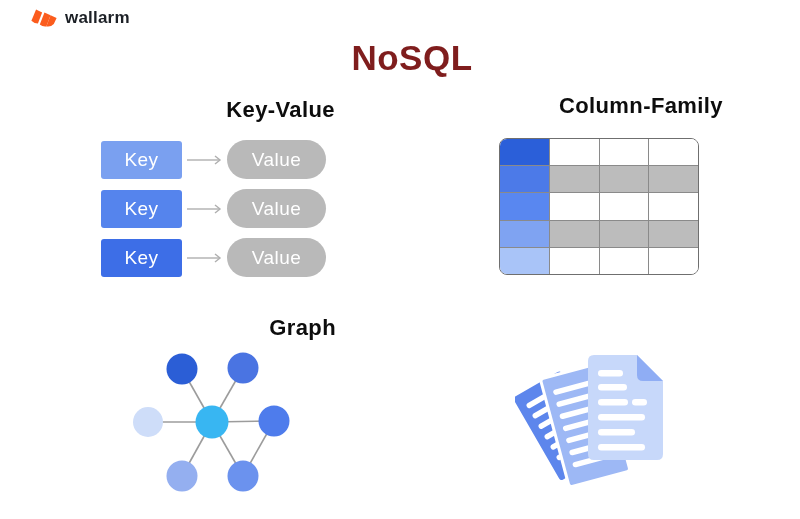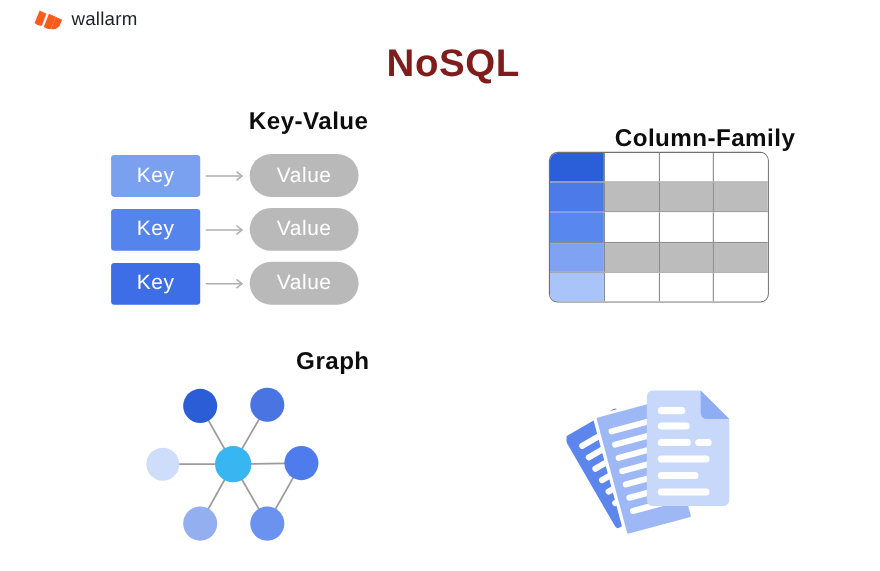--- a/index.html
+++ b/index.html
@@ -3,33 +3,33 @@
 <meta charset="utf-8">
 <style>
   html,body{margin:0;padding:0;background:#ffffff;}
   .canvas{
     position:relative;width:800px;height:519px;background:#ffffff;
     font-family:"Liberation Sans",sans-serif;overflow:hidden;
   }
   
   .logo{position:absolute;left:30px;top:8px;display:flex;align-items:center;gap:7px;}
   .logo svg{display:block;}
-  .logo-text{font-size:17px;font-weight:400;color:#1c2026;letter-spacing:.2px;}
+  .logo-text{font-size:17px;font-weight:700;color:#1c2026;letter-spacing:.2px;}
   
   .page-title{
     position:absolute;left:12px;top:38px;width:800px;text-align:center;margin:0;
     font-size:35px;font-weight:700;color:#7f1d1d;letter-spacing:.5px;
   }
   
   .section-heading{
     position:absolute;width:250px;text-align:right;margin:0;
     font-size:22px;font-weight:700;color:#0d0d0d;letter-spacing:.4px;
   }
   .h-kv{left:85px;top:97px;}
-  .h-cf{left:473px;top:113px;}
+  .h-cf{left:473px;top:93px;}
   .h-graph{left:86px;top:315px;}
   .h-doc{left:474px;top:312px;}
   
   .kv-rows{position:absolute;left:101px;top:140px;}
   .kv-row{display:flex;align-items:center;margin-bottom:10px;height:39px;}
   .key-box{
     width:81px;height:38px;border-radius:3px;display:flex;align-items:center;justify-content:center;
     color:#ffffff;font-size:19px;letter-spacing:.5px;
   }
   .kv-arrow{margin:0 3px 0 4px;}

